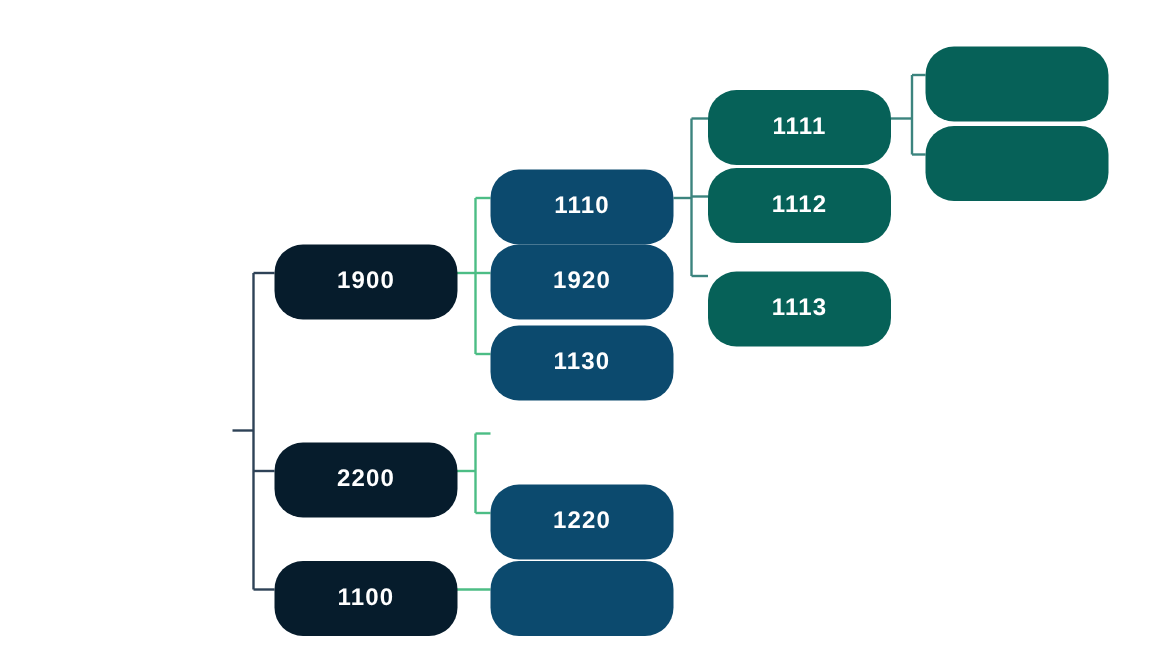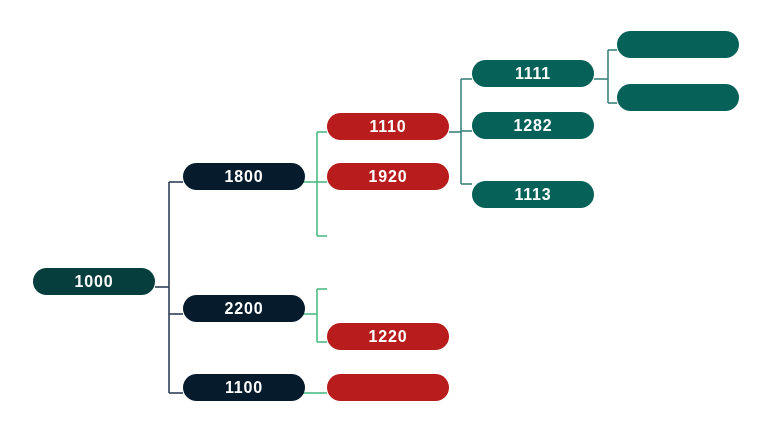--- a/index.html
+++ b/index.html
@@ -6,32 +6,32 @@
   .canvas{
     position:relative;
     width:768px;height:436px;
     background:#ffffff;
     font-family:"Liberation Sans", sans-serif;
     overflow:hidden;
   }
   .connectors{position:absolute;top:0;left:0;width:768px;height:436px;}
   .node{
     position:absolute;
-    width:122px;height:27px;
+    width:122px;height:50px;
     border-radius:19px;
     display:flex;align-items:center;justify-content:center;
     color:#ffffff;
     font-weight:bold;
     font-size:16px;
     letter-spacing:0.8px;
     box-sizing:border-box;
   }
   .root{background:#053E3C;}
   .navy{background:#061C2C;}
-  .green{background:#b91c1c;}
+  .green{background:#0c4a6e;}
   .teal{background:#066158;}
 
   
   .c0{left:33px;}  .c1{left:183px;} .c2{left:327px;} .c3{left:472px;} .c4{left:617px;}
 
   
   .n1000{top:268px;}
   .n1100{top:163px;} .n1200{top:295px;} .n1300{top:374px;}
   .n1110{top:113px;} .n1120{top:163px;} .n1130{top:217px;}
   .n1210{top:270px;} .n1220{top:323px;} .n1300c{top:374px;}
@@ -81,31 +81,31 @@
     </g>
 
     <g stroke="#3C847E" stroke-width="1.6">
       <path d="M594 79 H608"></path>
       <path d="M608 50 V103"></path>
       <path d="M608 50 H617"></path>
       <path d="M608 103 H617"></path>
     </g>
   </svg>
 
-  <div class="node root c0 n1000">1000</div>
 
-  <div class="node navy c1 n1100">1800</div>
+  <div class="node navy c1 n1100">1900</div>
   <div class="node navy c1 n1200">2200</div>
   <div class="node navy c1 n1300">1100</div>
 
   <div class="node green c2 n1110">1110</div>
   <div class="node green c2 n1120">1920</div>
+  <div class="node green c2 n1130">1130</div>
   <div class="node green c2 n1220">1220</div>
   <div class="node green c2 n1300c"></div>
 
   <div class="node teal c3 n1111">1111</div>
-  <div class="node teal c3 n1112">1282</div>
+  <div class="node teal c3 n1112">1112</div>
   <div class="node teal c3 n1113">1113</div>
 
   <div class="node teal c4 n1111c1"></div>
   <div class="node teal c4 n1111c2"></div>
 
 </div>
 
 </body></html>

